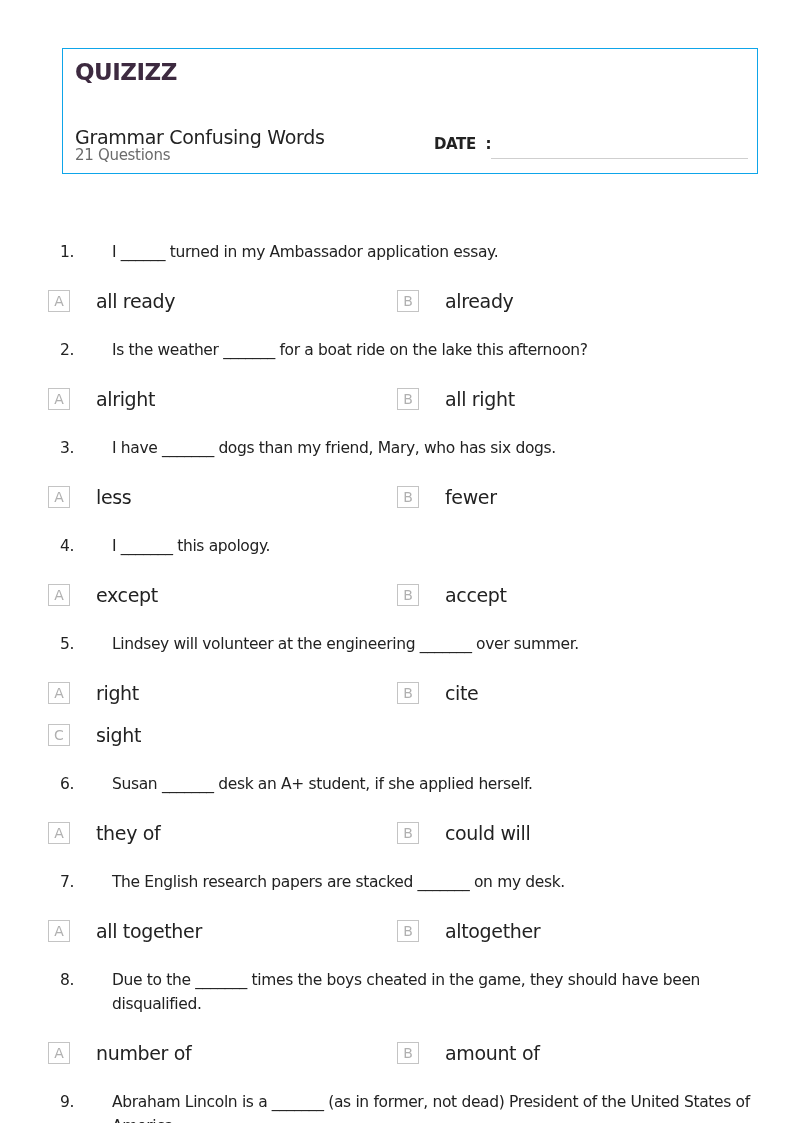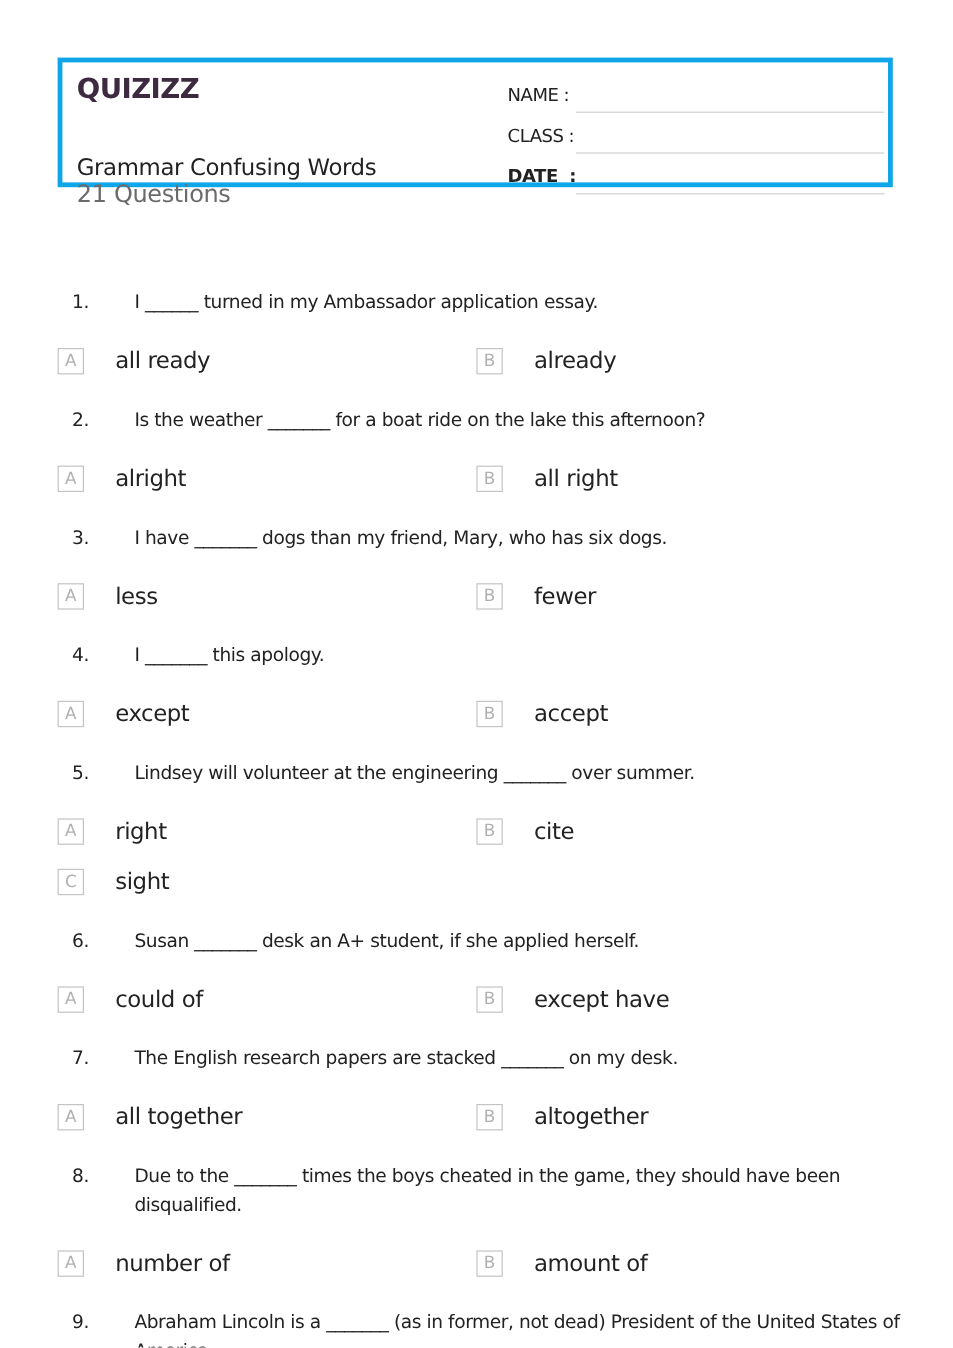--- a/index.html
+++ b/index.html
@@ -1,34 +1,34 @@
 <!DOCTYPE html>
 <html><head>
   <meta charset="utf-8">
   <style>
     html, body { margin: 0; padding: 0; background: #ffffff; }
     body {
       width: 794px; height: 1123px; overflow: hidden; position: relative;
       font-family: "DejaVu Sans", sans-serif; color: #222222;
     }
     .header {
-      position: absolute; left: 48px; top: 48px; width: 696px; height: 108px;
-      border: 4px solid #0ea5e9; box-sizing: border-box;
+      position: absolute; left: 62px; top: 48px; width: 696px; height: 126px;
+      border: 1px solid #0ea5e9; box-sizing: border-box;
     }
     .logo {
       position: absolute; left: 12px; top: 10px;
       font-family: "DejaVu Sans", sans-serif; font-weight: bold;
       font-size: 23px; letter-spacing: -0.5px; color: #3d2a40;
     }
     .title {
       position: absolute; left: 12px; top: 77px; font-size: 19px; color: #222;
       letter-spacing: -0.3px;
     }
     .subtitle {
-      position: absolute; left: 12px; top: 97px; font-size: 20px; color: #6b6b6b;
+      position: absolute; left: 12px; top: 97px; font-size: 15px; color: #6b6b6b;
       letter-spacing: -0.3px;
     }
     .field {
       position: absolute; left: 371px; width: 314px; height: 24px;
     }
     .field .lbl {
       position: absolute; left: 0; top: 0; font-size: 15px; color: #222;
       letter-spacing: -0.4px;
     }
     .field .line {
@@ -53,28 +53,20 @@
     }
   </style>
 </head>
 <body>
 
 <div class="header">
   <div class="logo">QUIZIZZ</div>
   <div class="title">Grammar Confusing Words</div>
   <div class="subtitle">21 Questions</div>
 
-  <div class="field" style="top:18px;">
-    <span class="lbl">NAME :</span>
-    <span class="line"></span>
-  </div>
-  <div class="field" style="top:52px;">
-    <span class="lbl">CLASS :</span>
-    <span class="line"></span>
-  </div>
   <div class="field" style="top:86px;">
     <span class="lbl" style="white-space:pre;font-weight:bold;">DATE  :</span>
     <span class="line"></span>
   </div>
 </div>
 
 <div class="q" style="top:240px;">
   <span class="num">1.</span>
   <span class="text">I ______ turned in my Ambassador application essay.</span>
 </div>
@@ -142,25 +134,25 @@
   <span class="box">C</span>
   <span class="otext">sight</span>
 </div>
 
 <div class="q" style="top:772px;">
   <span class="num">6.</span>
   <span class="text">Susan _______ desk an A+ student, if she applied herself.</span>
 </div>
 <div class="opt" style="left:48px; top:822px;">
   <span class="box">A</span>
-  <span class="otext">could of</span>
+  <span class="otext">they of</span>
 </div>
 <div class="opt" style="left:397px; top:822px;">
   <span class="box">B</span>
-  <span class="otext">except have</span>
+  <span class="otext">could will</span>
 </div>
 
 <div class="q" style="top:870px;">
   <span class="num">7.</span>
   <span class="text">The English research papers are stacked _______ on my desk.</span>
 </div>
 <div class="opt" style="left:48px; top:920px;">
   <span class="box">A</span>
   <span class="otext">all together</span>
 </div>

